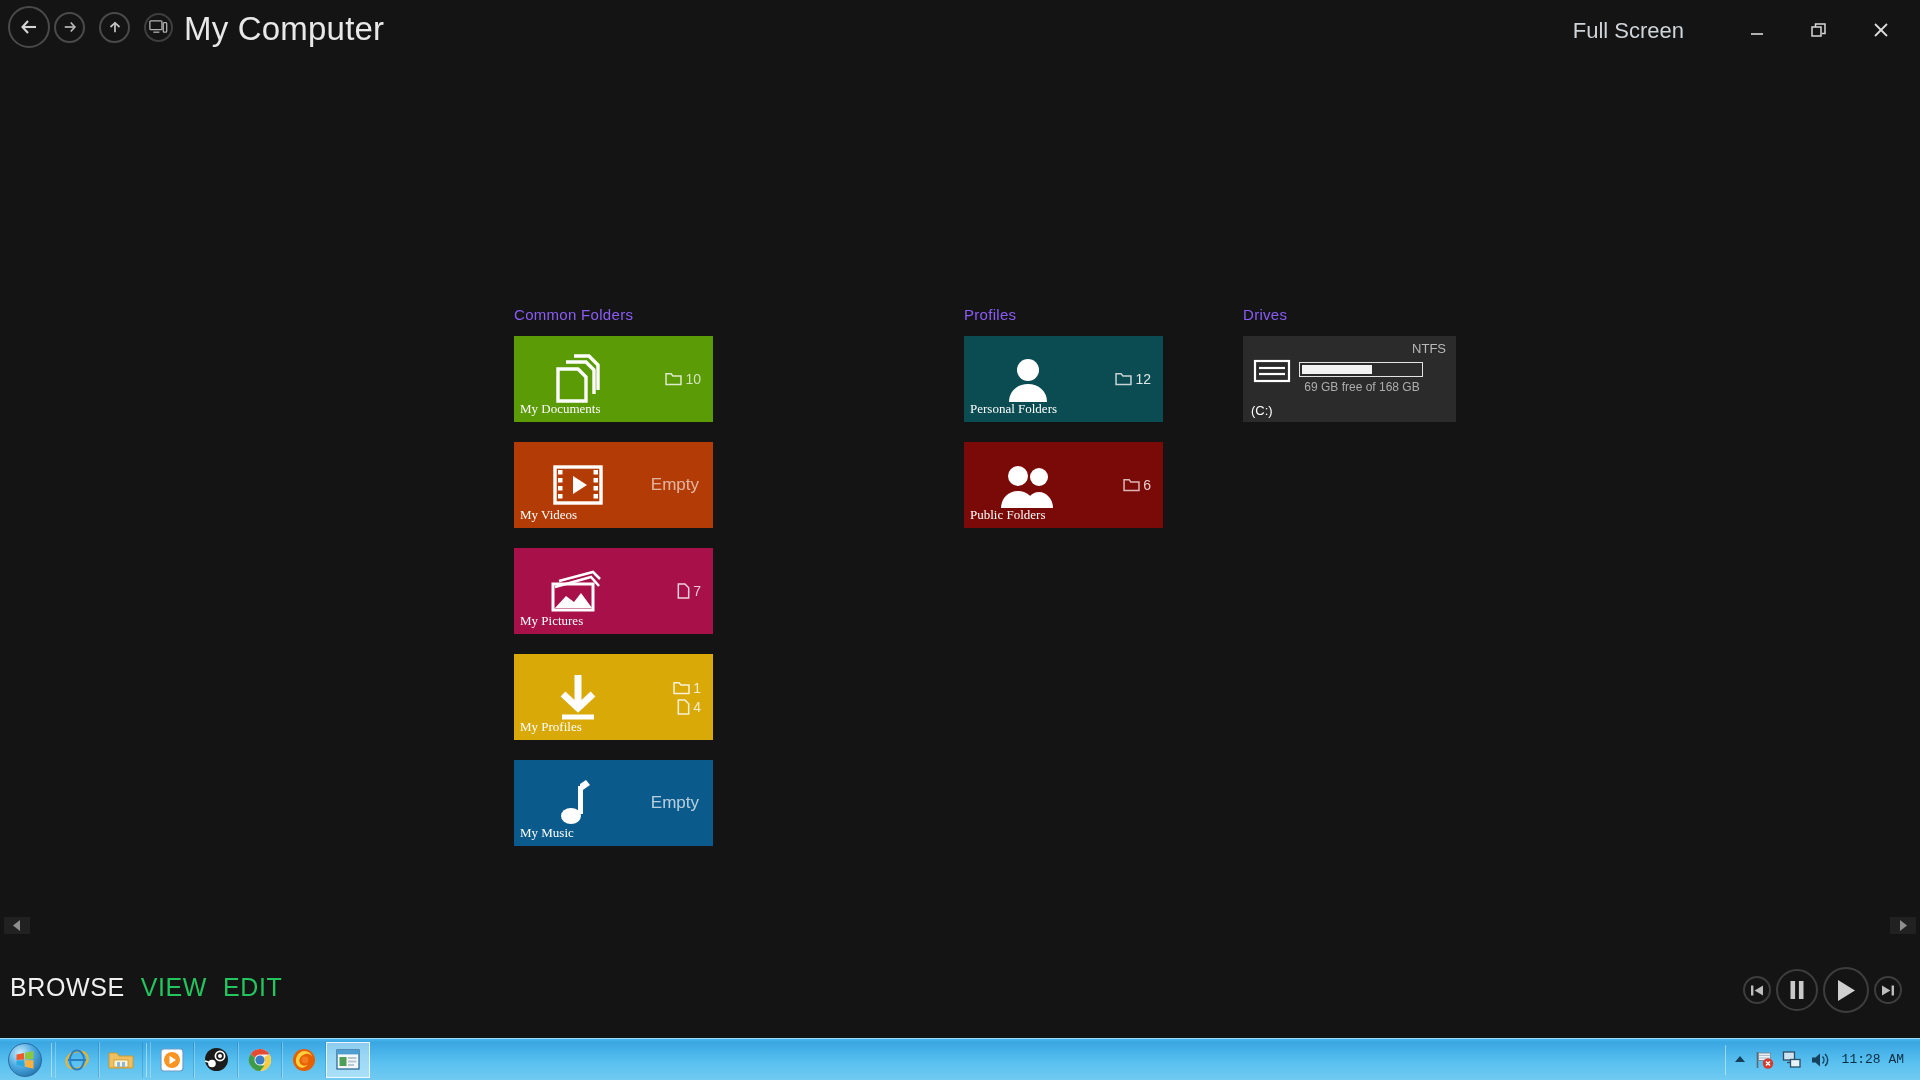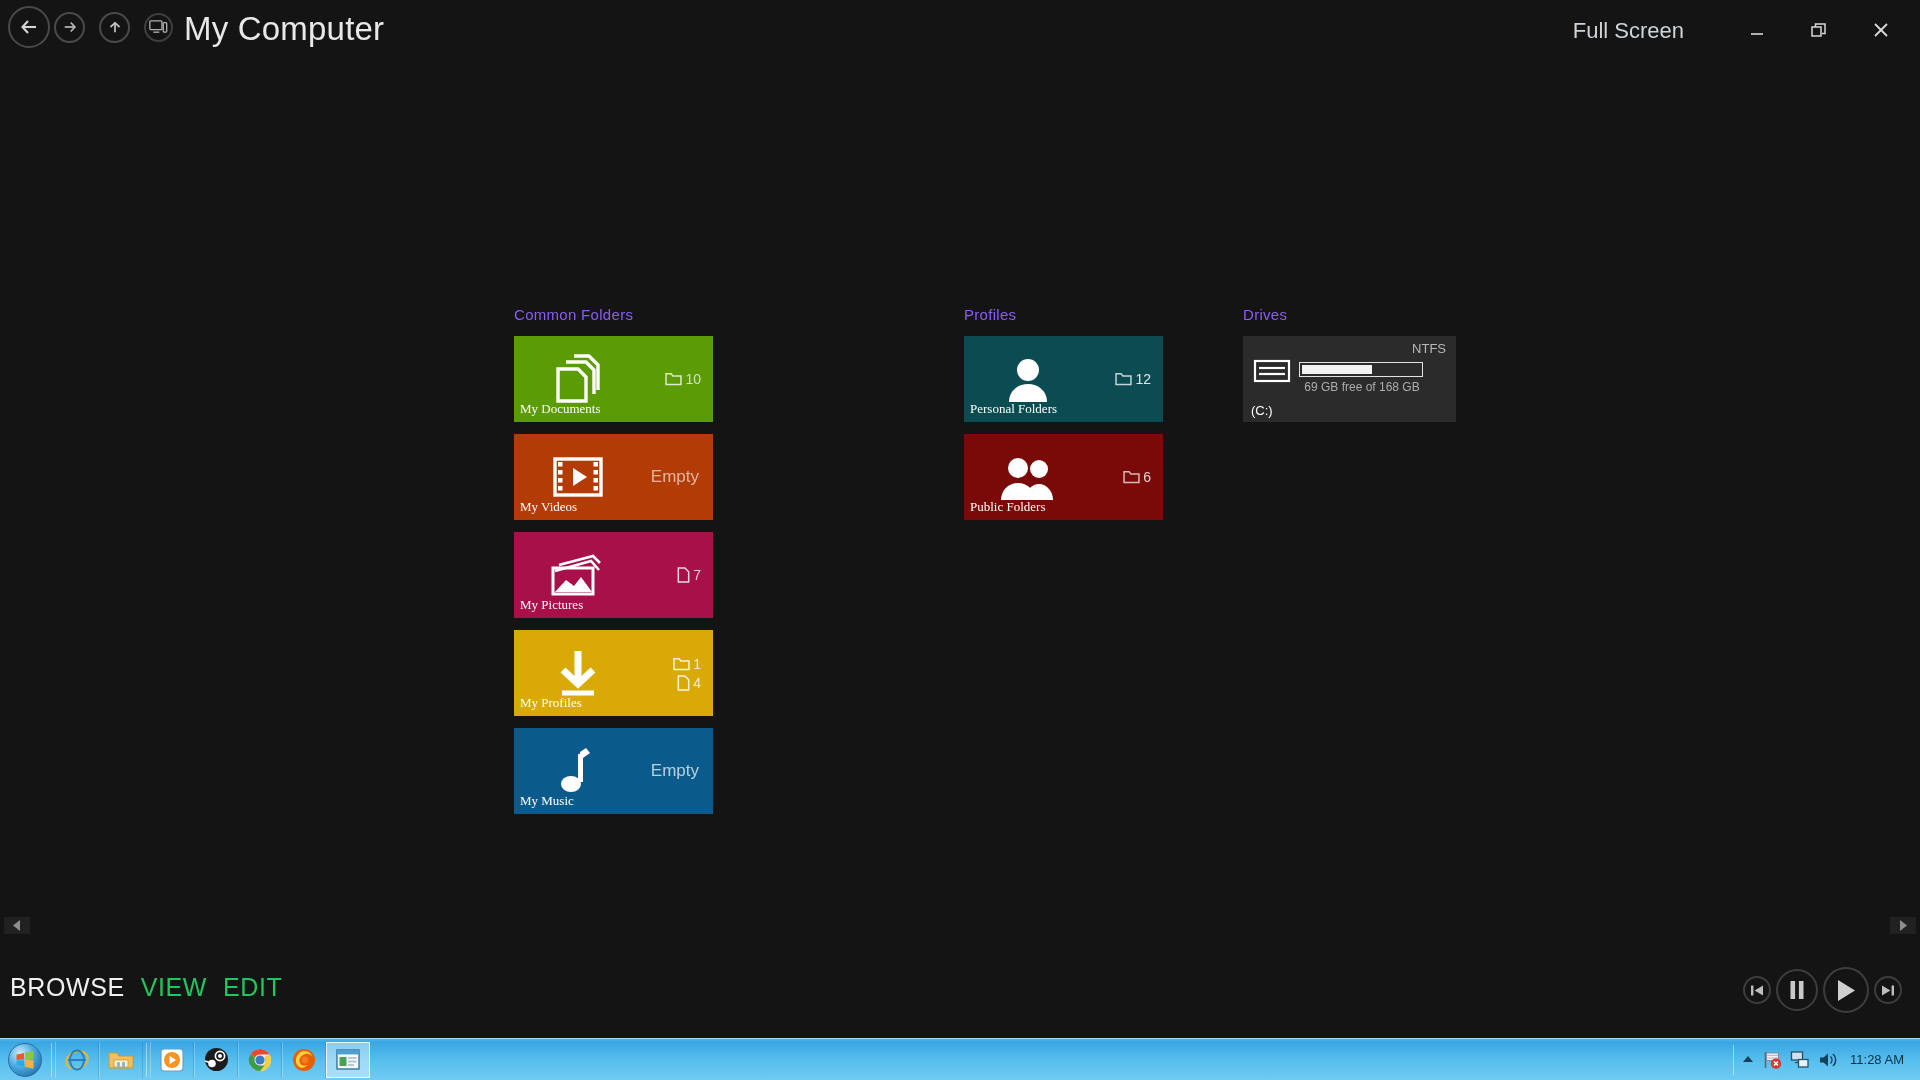--- a/index.html
+++ b/index.html
@@ -44,21 +44,21 @@
 
   
   .groups {
     position: absolute; top: 306px; left: 514px;
     display: flex; align-items: flex-start; gap: 48px;
   }
   .group-title {
     font-size: 15px; font-weight: 300; color: #8b5cf6;
     margin-bottom: 13px; letter-spacing: .3px;
   }
-  .tile-grid { display: flex; flex-wrap: wrap; gap: 12px; }
+  .tile-grid { display: flex; flex-wrap: wrap; gap: 20px; }
   .tile {
     position: relative;
     width: 199px; height: 86px;
     overflow: hidden;
   }
   .tile-icon {
     position: absolute; top: 0; left: 0; width: 128px; height: 86px;
     display: flex; align-items: center; justify-content: center;
   }
   .tile-icon svg { display: block; }
@@ -147,21 +147,21 @@
   .mc.s { width: 28px; height: 28px; }
   .mc.m { width: 42px; height: 42px; }
   .mc.l { width: 46px; height: 46px; }
   .mc svg { display: block; }
 
   
   .taskbar {
     position: absolute; left: 0; bottom: 0; width: 1920px; height: 42px;
     background: linear-gradient(180deg,#4bb7ef 0%, #3aa6e2 8%, #58c0ef 55%, #71caf2 100%);
     border-top: 1px solid #9bdcff;
-    display: flex; align-items: center;
+    display: flex; align-items: center; font-family: Liberation Mono, monospace;
   }
   .start-orb {
     width: 46px; height: 38px;
     display: flex; align-items: center; justify-content: center;
     margin-left: 2px;
   }
   .orb {
     width: 34px; height: 34px; border-radius: 50%;
     background: radial-gradient(circle at 35% 30%, #cfeeff 0%, #4aa8e0 45%, #125d93 100%);
     border: 1px solid #2a6d9e;

